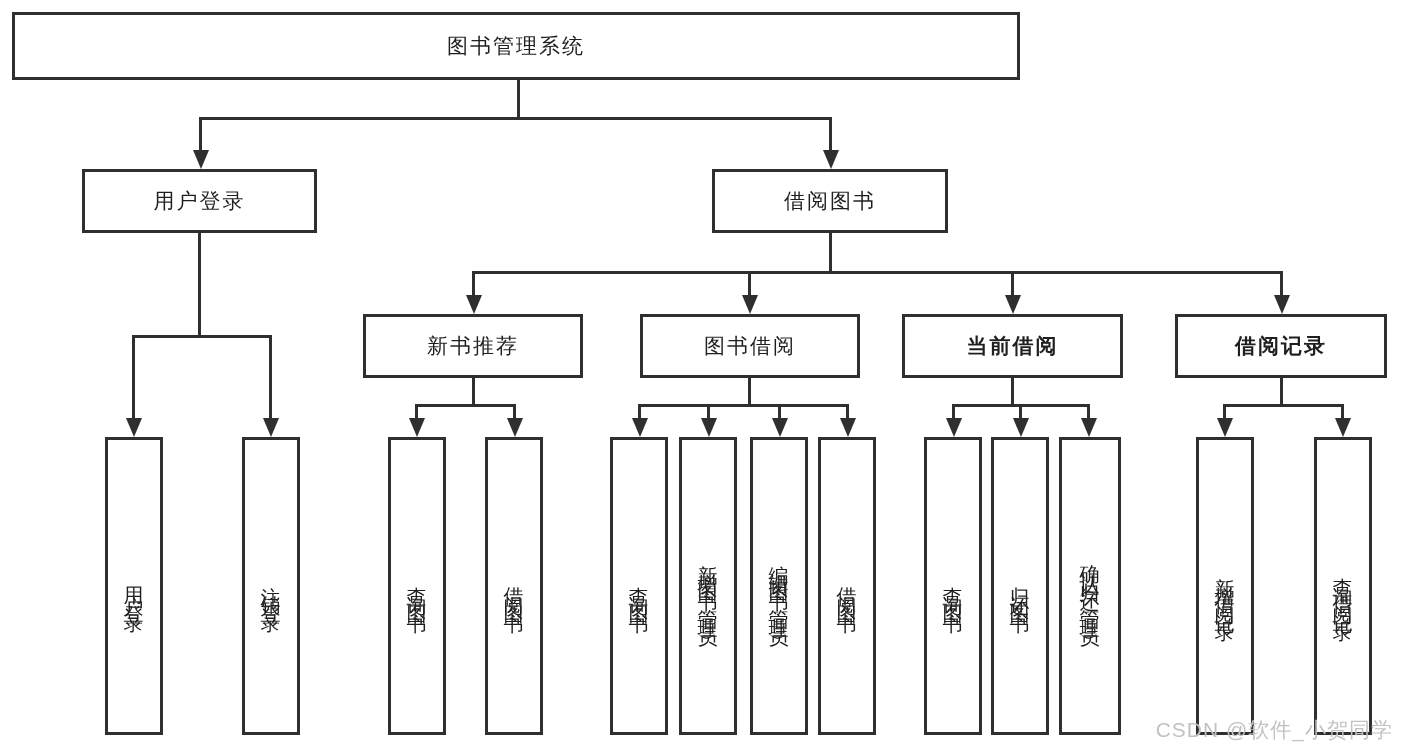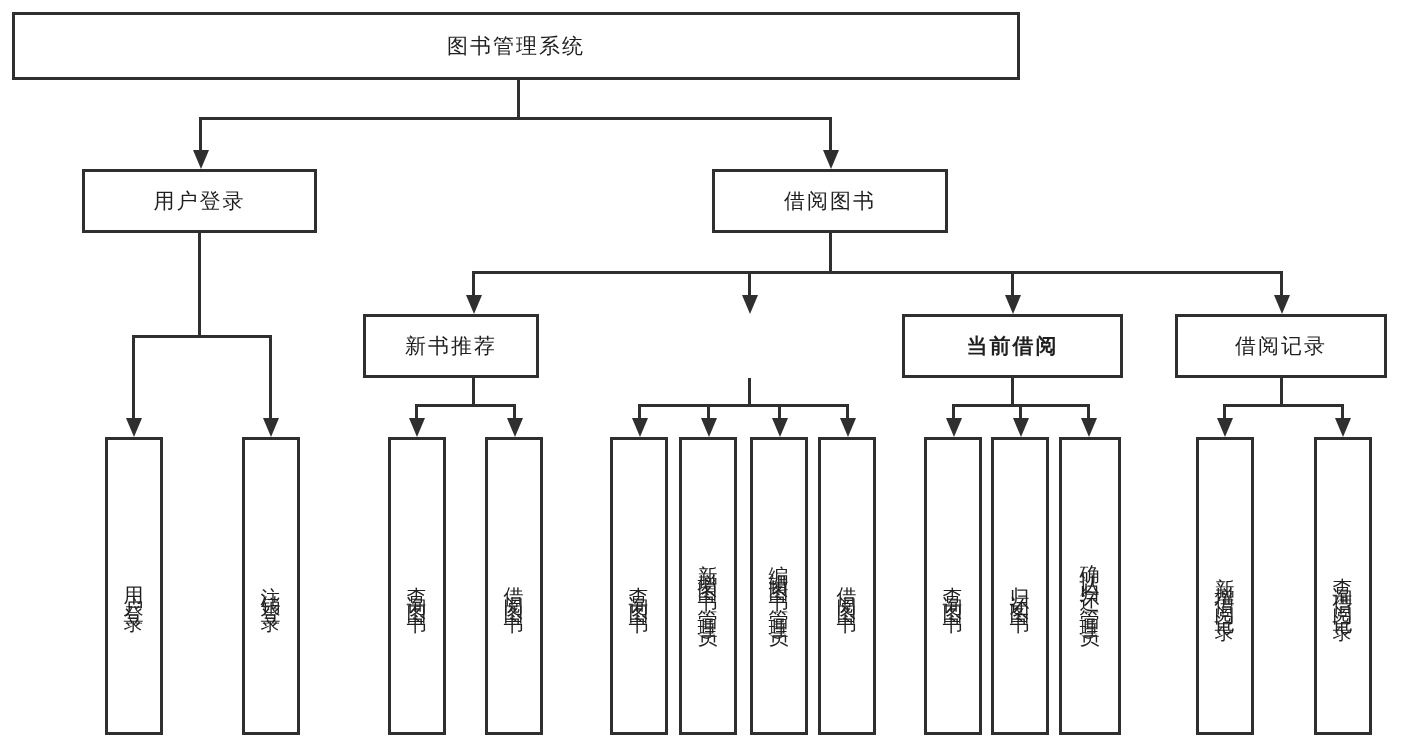--- a/index.html
+++ b/index.html
@@ -82,23 +82,24 @@
   <div class="hl" style="left:472px; top:271px; width:811px;"></div>
   <div class="vl" style="left:472px; top:271px; height:27px;"></div>
   <div class="ah" style="left:466px; top:295px;"></div>
   <div class="vl" style="left:748px; top:271px; height:27px;"></div>
   <div class="ah" style="left:742px; top:295px;"></div>
   <div class="vl" style="left:1011px; top:271px; height:27px;"></div>
   <div class="ah" style="left:1005px; top:295px;"></div>
   <div class="vl" style="left:1280px; top:271px; height:27px;"></div>
   <div class="ah" style="left:1274px; top:295px;"></div>
 
-  <div class="box" style="left:363px; top:314px; width:176px; height:64px;">新书推荐</div>
+  <div class="box" style="left:363px; top:314px; width:220px; height:64px;">新书推荐</div>
+  <div class="box" style="left:640px; top:314px; width:220px; height:64px;">图书借阅</div>
   <div class="box" style="left:902px; top:314px; width:221px; height:64px;font-weight:bold;">当前借阅</div>
-  <div class="box" style="left:1175px; top:314px; width:212px; height:64px;">借阅记录</div>
+  <div class="box" style="left:1175px; top:314px; width:212px; height:64px;font-weight:bold;">借阅记录</div>
 
   <div class="vl" style="left:472px; top:378px; height:29px;"></div>
   <div class="vl" style="left:748px; top:378px; height:29px;"></div>
   <div class="vl" style="left:1011px; top:378px; height:29px;"></div>
   <div class="vl" style="left:1280px; top:378px; height:29px;"></div>
 
   <div class="hl" style="left:415px; top:404px; width:101px;"></div>
   <div class="vl" style="left:415px; top:404px; height:16px;"></div>
   <div class="ah" style="left:409px; top:418px;"></div>
   <div class="vl" style="left:513px; top:404px; height:16px;"></div>
@@ -139,14 +140,15 @@
   <div class="box vbox" style="left:750px; top:437px; width:58px; height:298px;">编辑图书（管理员）</div>
   <div class="box vbox" style="left:818px; top:437px; width:58px; height:298px;">借阅图书</div>
 
   <div class="box vbox" style="left:924px; top:437px; width:58px; height:298px;">查询图书</div>
   <div class="box vbox" style="left:991px; top:437px; width:58px; height:298px;">归还图书</div>
   <div class="box vbox" style="left:1059px; top:437px; width:62px; height:298px;">确认归还（管理员）</div>
 
   <div class="box vbox" style="left:1196px; top:437px; width:58px; height:298px;">新增借阅记录</div>
   <div class="box vbox" style="left:1314px; top:437px; width:58px; height:298px;">查询借阅记录</div>
 
+  <div class="watermark">CSDN @软件_小贺同学</div>
 
 </div>
 
 </body></html>

